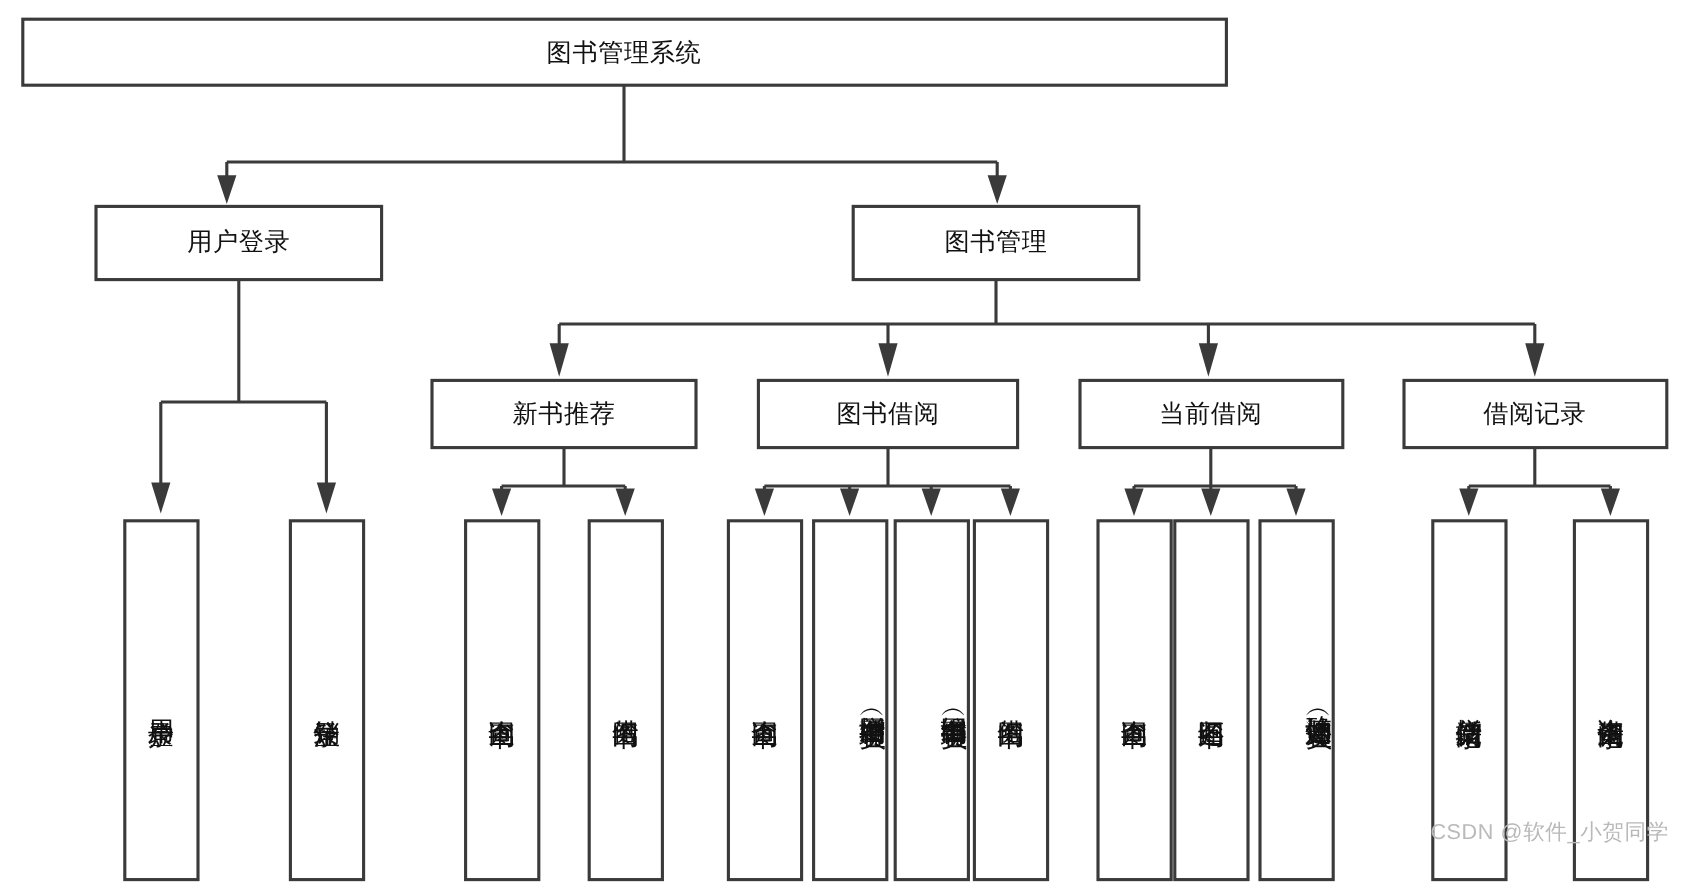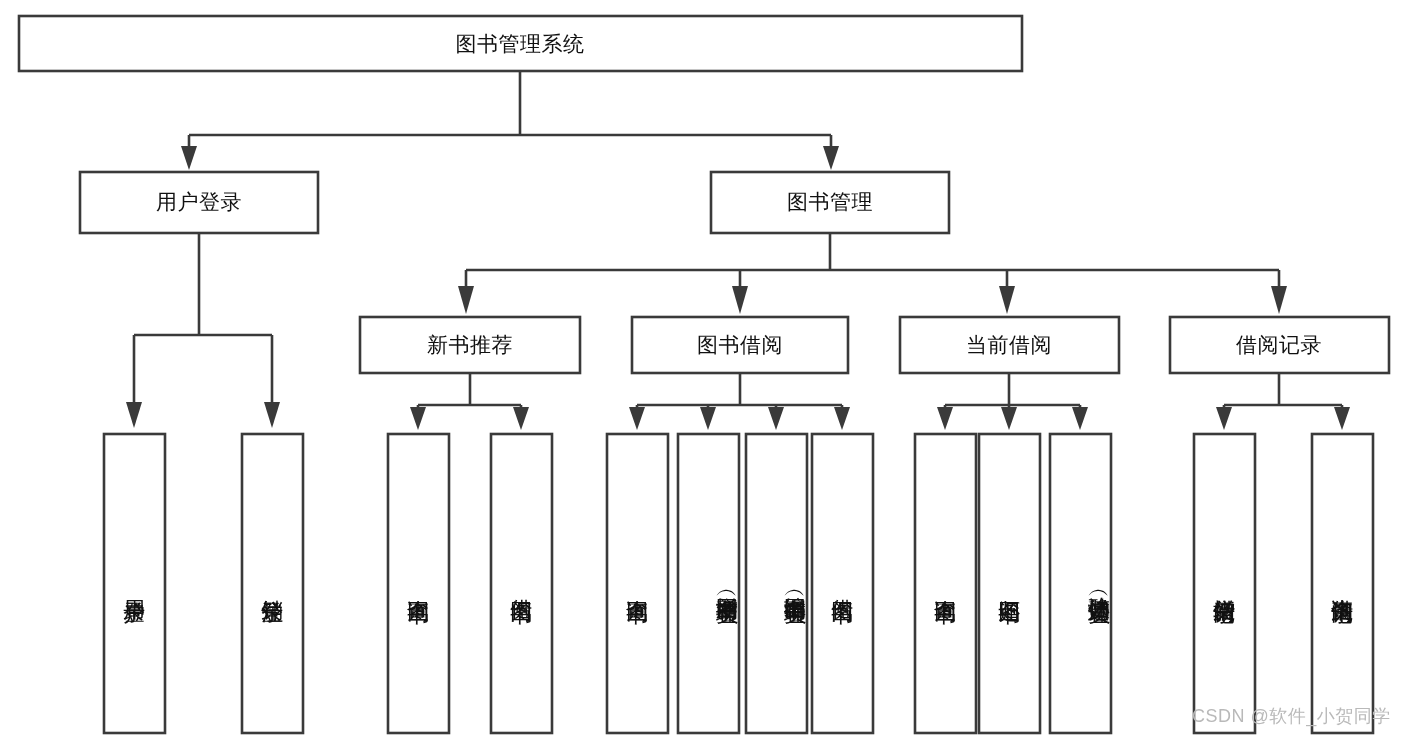--- a/index.html
+++ b/index.html
@@ -206,15 +206,15 @@
   <div class="node-label-v" style="left:746px; top:440px; width:61px; height:287px; align-items:flex-start;">编辑图书（管理员）</div>
   <div class="node-label-v" style="left:812px; top:434px; width:61px; height:299px;">借阅图书</div>
 
   <div class="node-label-v" style="left:915px; top:434px; width:61px; height:299px;">查询图书</div>
   <div class="node-label-v" style="left:979px; top:434px; width:61px; height:299px;">归还图书</div>
   <div class="node-label-v" style="left:1050px; top:440px; width:61px; height:287px; align-items:flex-start;">确认归还（管理员）</div>
 
   <div class="node-label-v" style="left:1194px; top:434px; width:61px; height:299px;">新增借阅记录</div>
   <div class="node-label-v" style="left:1312px; top:434px; width:61px; height:299px;">查询借阅记录</div>
 
-  <div class="watermark" style="left:1192px; top:704px;">CSDN @软件_小贺同学</div>
+  <div class="watermark" style="left:1192px; top:681px;">CSDN @软件_小贺同学</div>
 
 </div>
 
 </body></html>

